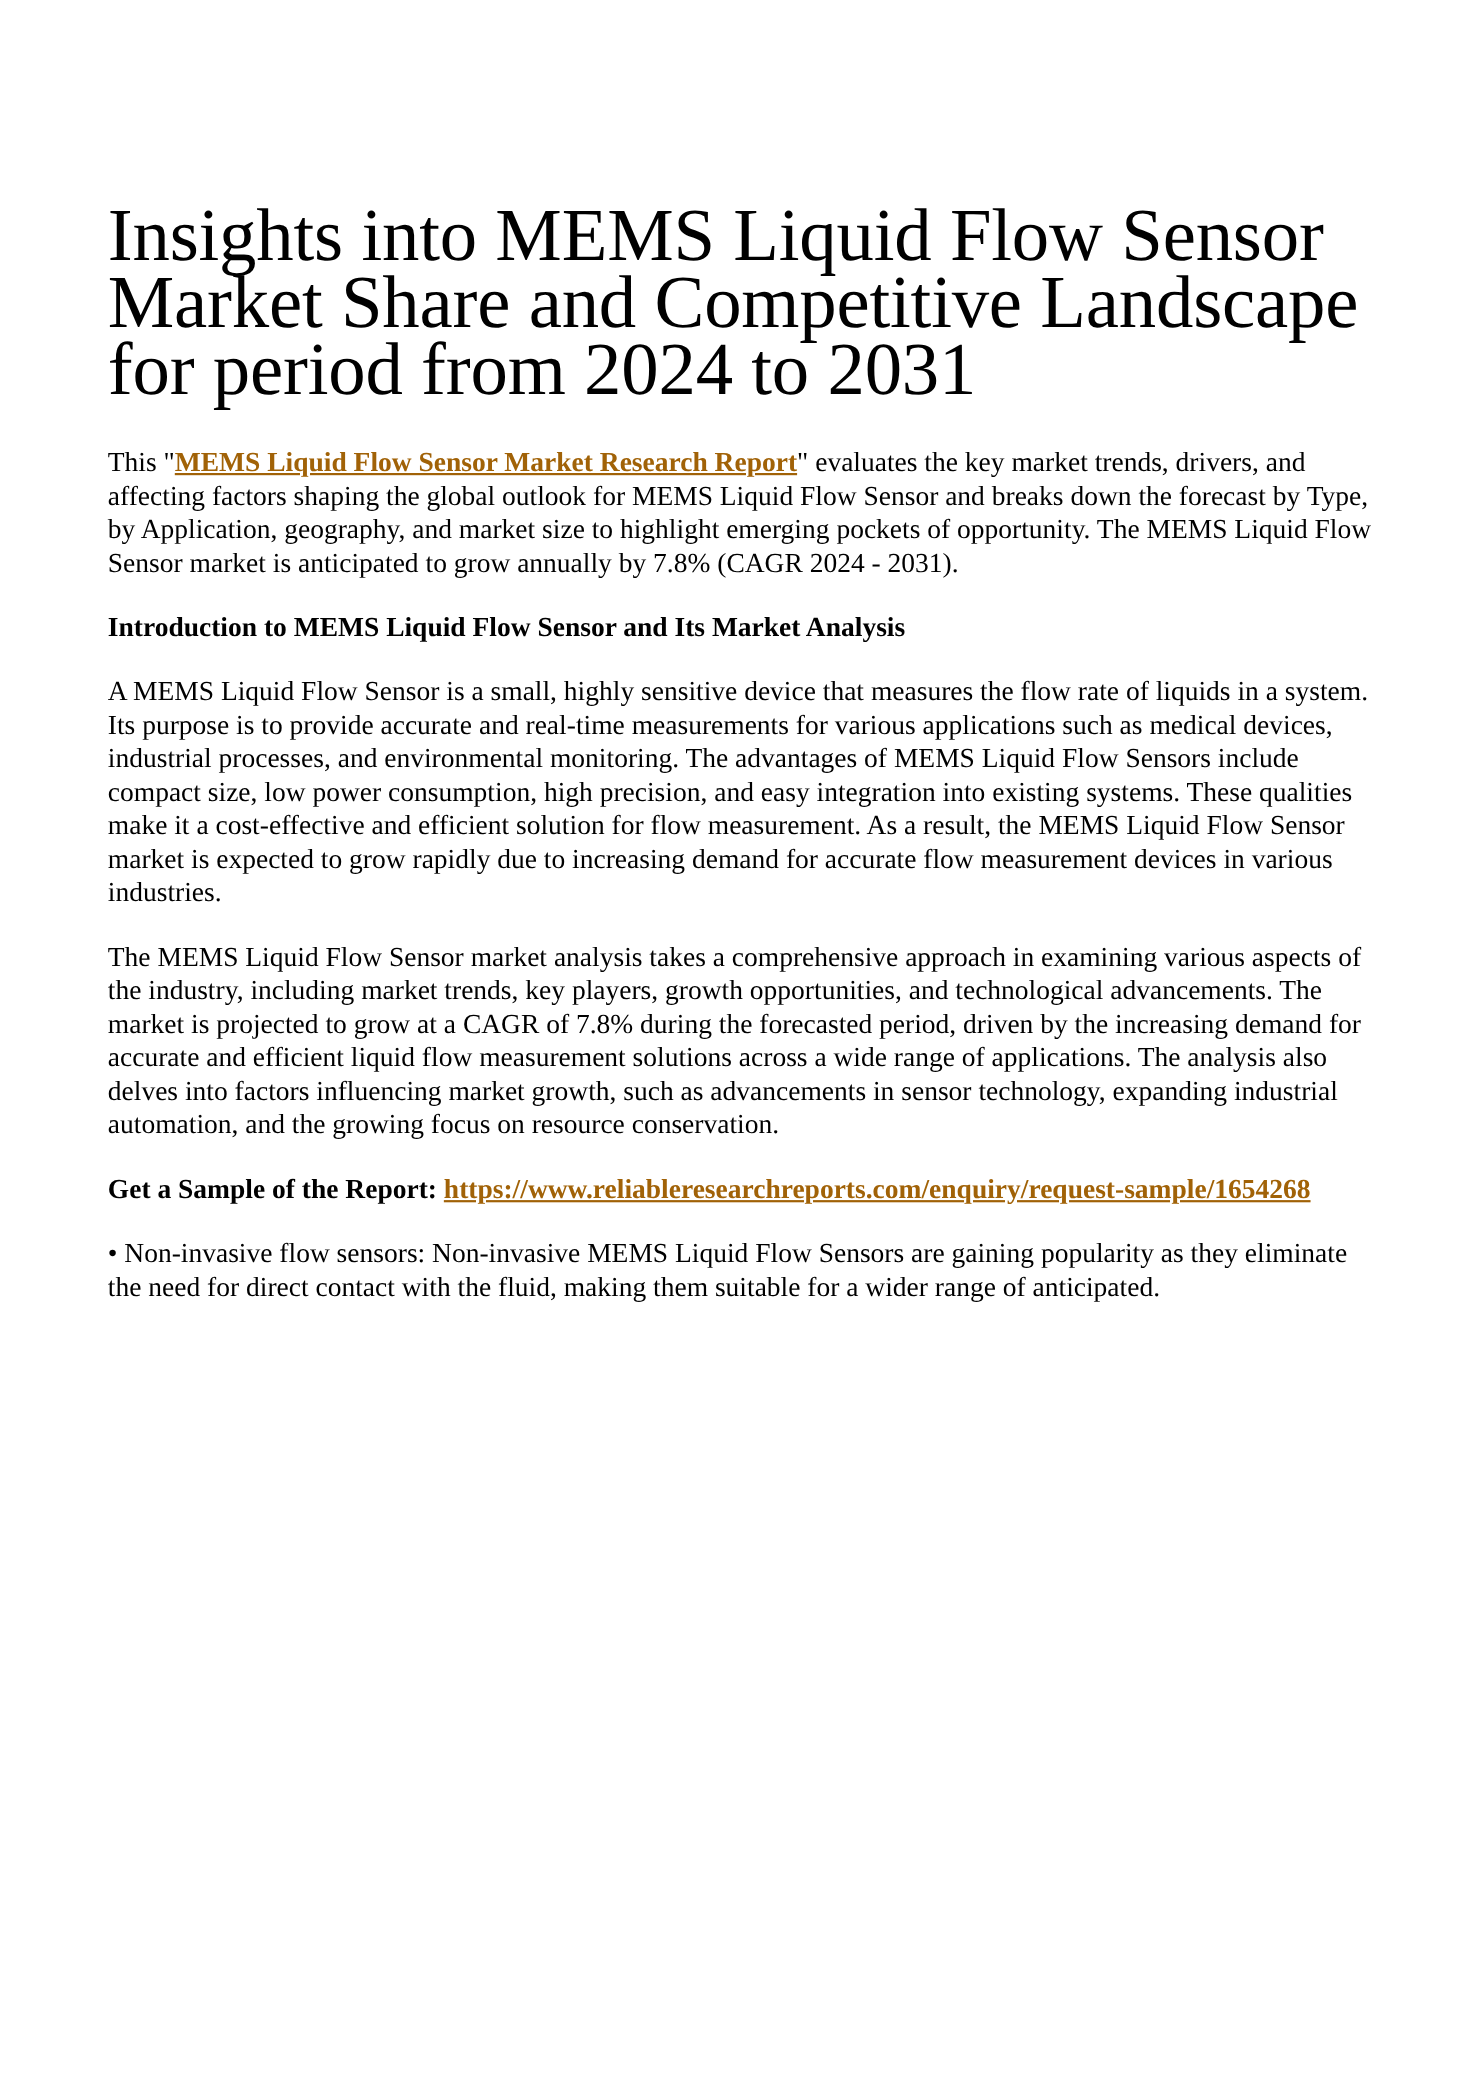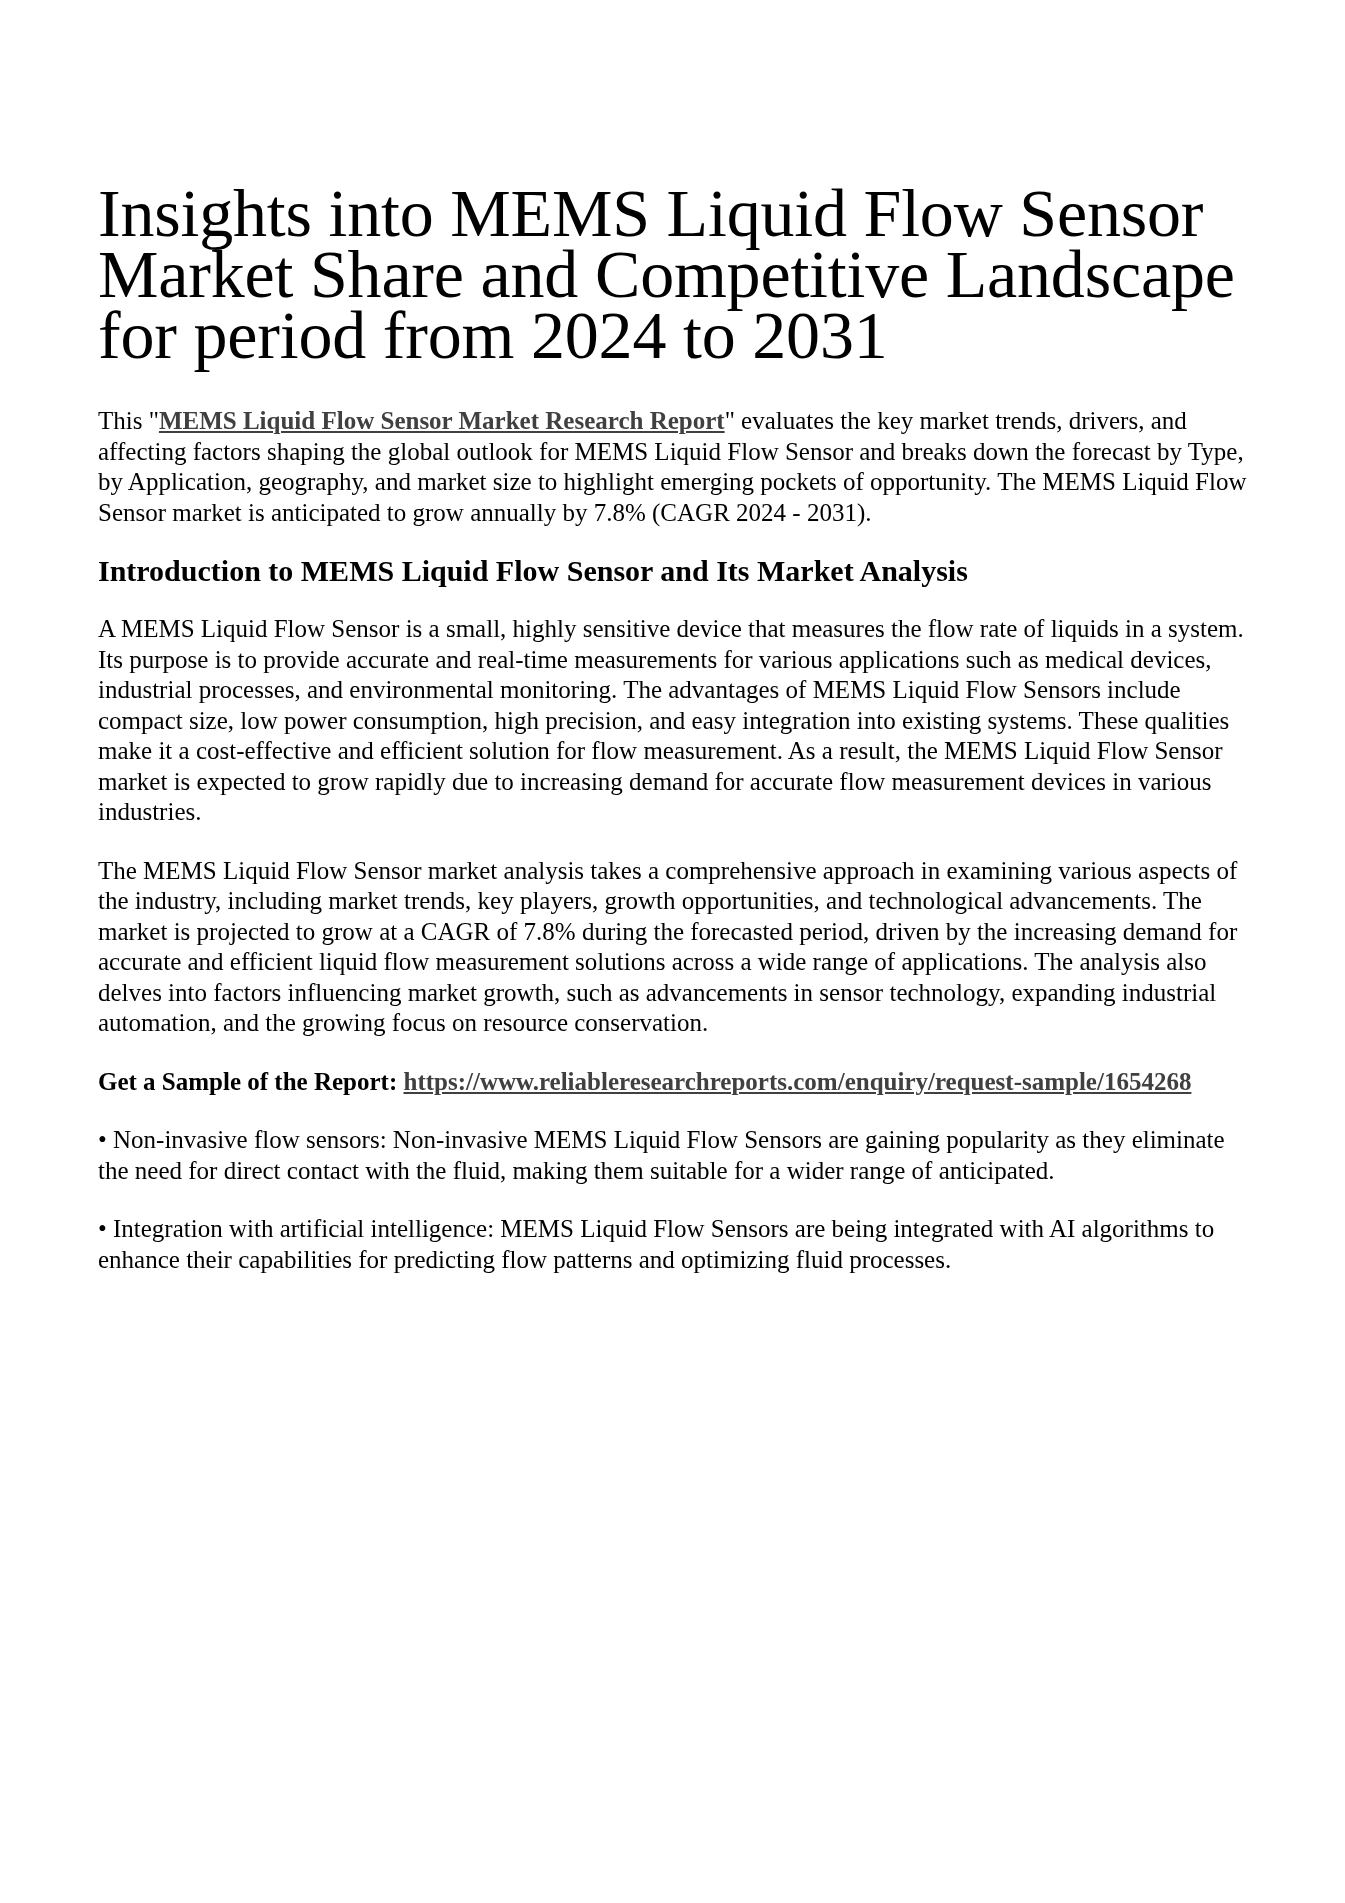--- a/index.html
+++ b/index.html
@@ -1,33 +1,32 @@
 <!DOCTYPE html>
 <html><head>
 <meta charset="utf-8">
 <style>
   html, body { margin: 0; padding: 0; background: #ffffff; }
   body { width: 1345px; height: 1903px; overflow: hidden; position: relative;
          font-family: "Liberation Serif", serif; color: #000; }
   .page { position: absolute; left: 98px; top: 183px; width: 1160px; }
   h1 { font-size: 68px; font-weight: normal; line-height: 61px; margin: 0 0 40px 0; letter-spacing: -0.2px; }
   p { font-size: 25px; line-height: 30.5px; margin: 0 0 28px 0; }
-  h2 { font-size: 30px; font-weight: bold; line-height: 30px; margin: 0 0 28px 0; }
-  a { color: #404040; text-decoration: underline; font-weight: bold; }
+  h2 { font-size: 25px; font-weight: bold; line-height: 30px; margin: 0 0 28px 0; }
+  a { color: #a16207; text-decoration: underline; font-weight: bold; }
   .bold { font-weight: bold; }
 </style>
 </head>
 <body>
 
 <div class="page">
   <h1>Insights into MEMS Liquid Flow Sensor Market Share and Competitive Landscape for period from 2024 to 2031</h1>
 
   <p><span>This "</span><a>MEMS Liquid Flow Sensor Market Research Report</a><span>" evaluates the key market trends, drivers, and affecting factors shaping the global outlook for MEMS Liquid Flow Sensor and breaks down the forecast by Type, by Application, geography, and market size to highlight emerging pockets of opportunity. The MEMS Liquid Flow Sensor market is anticipated to grow annually by 7.8% (CAGR 2024 - 2031).</span></p>
 
   <h2>Introduction to MEMS Liquid Flow Sensor and Its Market Analysis</h2>
   <p>A MEMS Liquid Flow Sensor is a small, highly sensitive device that measures the flow rate of liquids in a system. Its purpose is to provide accurate and real-time measurements for various applications such as medical devices, industrial processes, and environmental monitoring. The advantages of MEMS Liquid Flow Sensors include compact size, low power consumption, high precision, and easy integration into existing systems. These qualities make it a cost-effective and efficient solution for flow measurement. As a result, the MEMS Liquid Flow Sensor market is expected to grow rapidly due to increasing demand for accurate flow measurement devices in various industries.</p>
   <p>The MEMS Liquid Flow Sensor market analysis takes a comprehensive approach in examining various aspects of the industry, including market trends, key players, growth opportunities, and technological advancements. The market is projected to grow at a CAGR of 7.8% during the forecasted period, driven by the increasing demand for accurate and efficient liquid flow measurement solutions across a wide range of applications. The analysis also delves into factors influencing market growth, such as advancements in sensor technology, expanding industrial automation, and the growing focus on resource conservation.</p>
 
   <p><span class="bold">Get a Sample of the Report: </span><a>https://www.reliableresearchreports.com/enquiry/request-sample/1654268</a></p>
 
   <p>• Non-invasive flow sensors: Non-invasive MEMS Liquid Flow Sensors are gaining popularity as they eliminate the need for direct contact with the fluid, making them suitable for a wider range of anticipated.</p>
-  <p>• Integration with artificial intelligence: MEMS Liquid Flow Sensors are being integrated with AI algorithms to enhance their capabilities for predicting flow patterns and optimizing fluid processes.</p>
 </div>
 
 </body></html>

